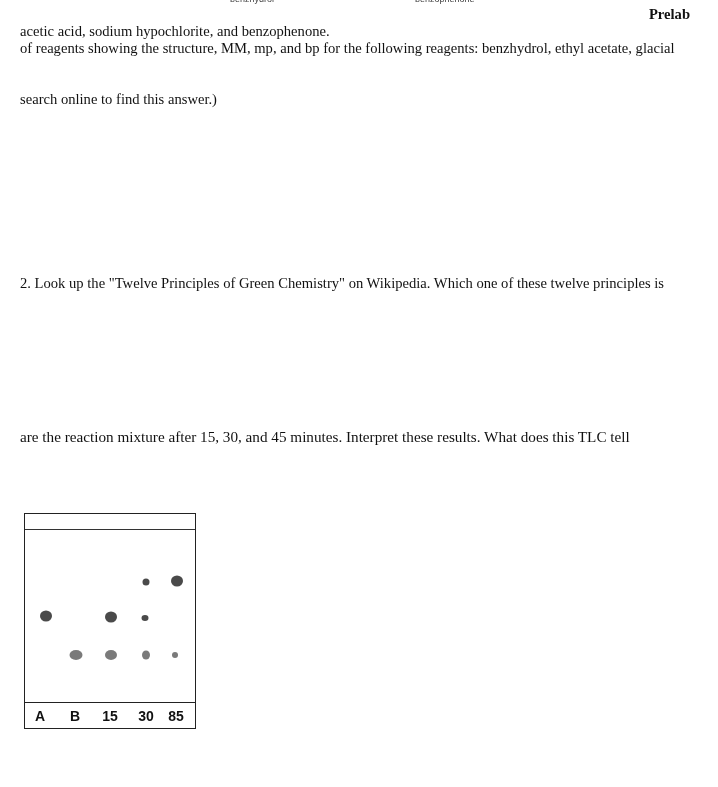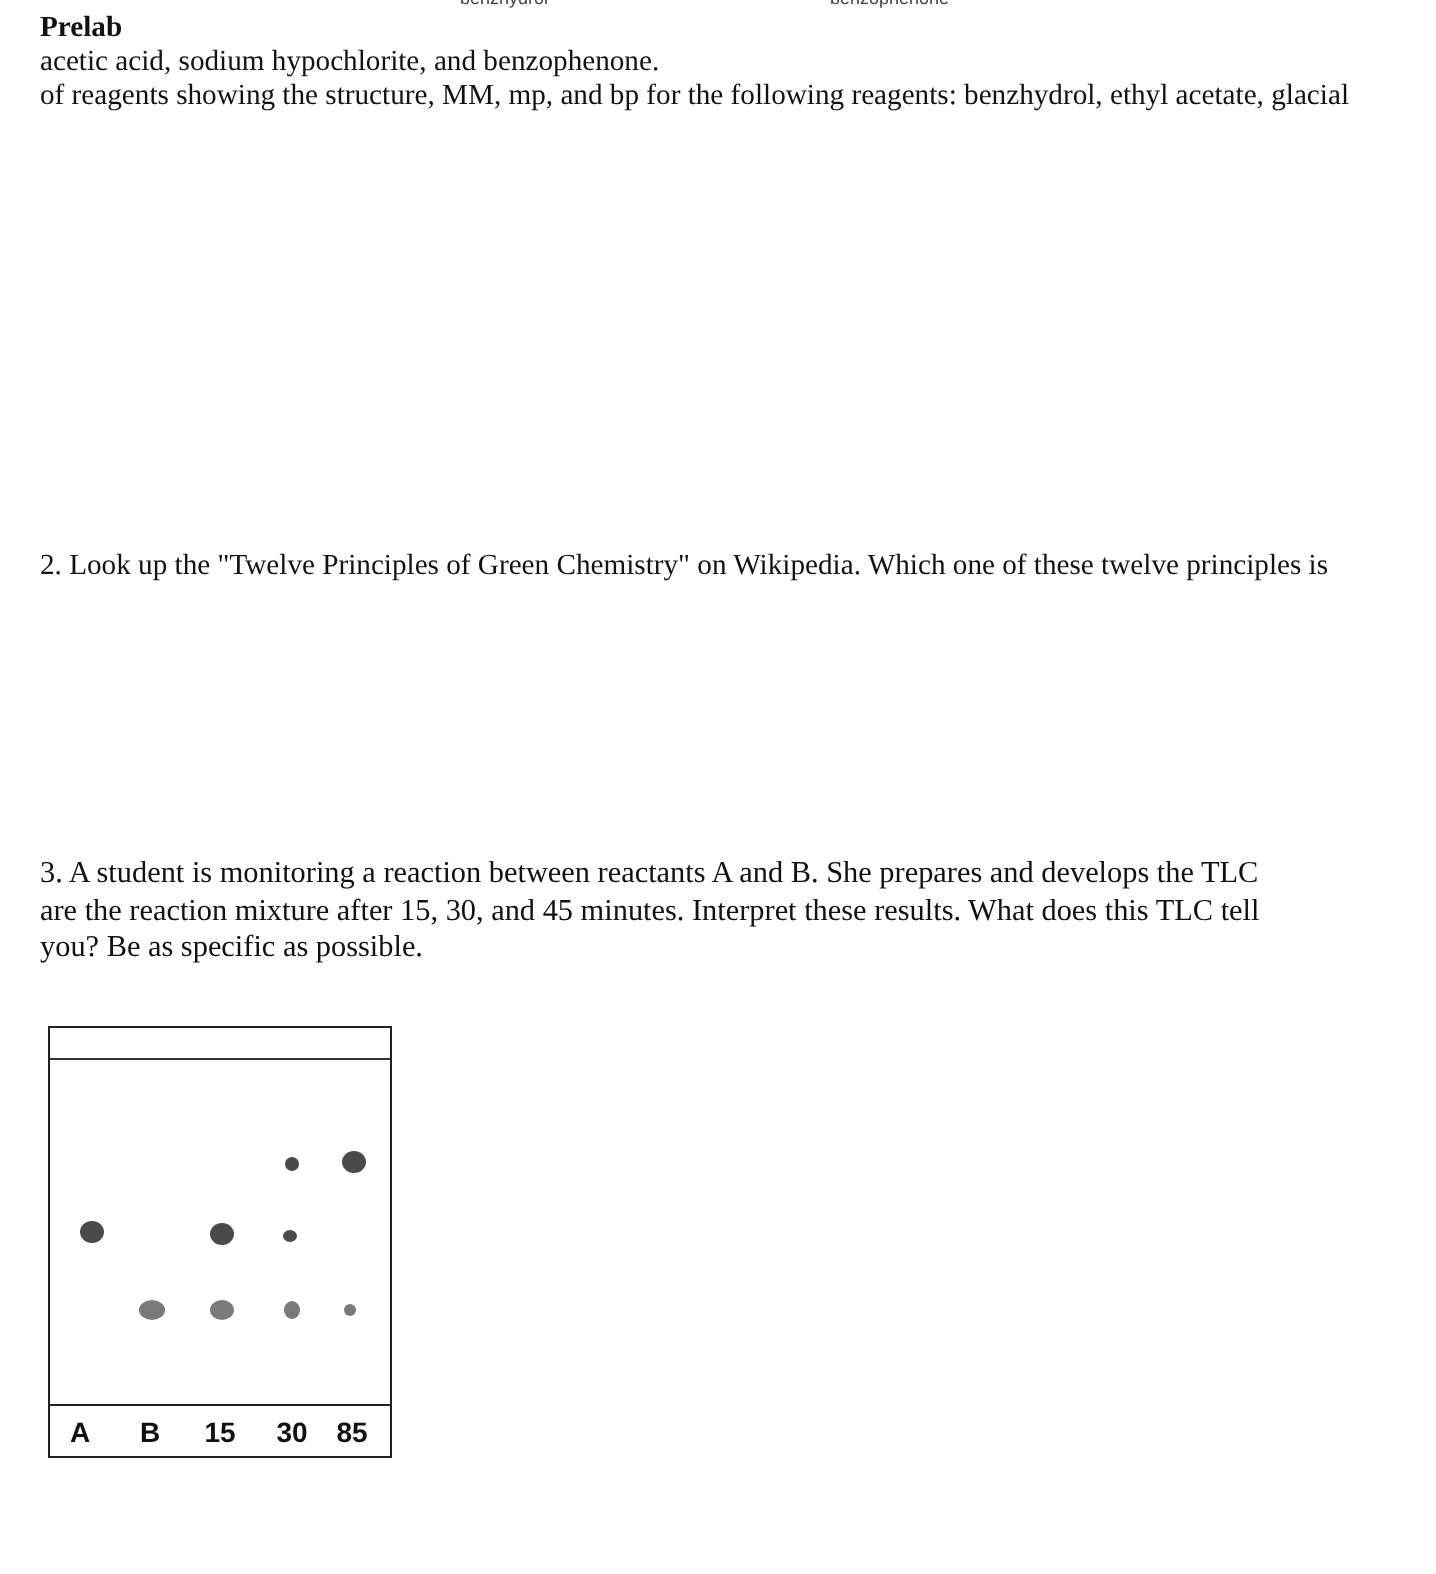--- a/index.html
+++ b/index.html
@@ -1,20 +1,20 @@
 <!DOCTYPE html>
 <html><head>
 <meta charset="utf-8">
 <style>
   html, body { margin: 0; padding: 0; background: #ffffff; }
   body { width: 718px; height: 787px; position: relative; overflow: hidden;
          font-family: "Liberation Serif", "DejaVu Serif", serif; color: #111; }
   .cutoff { position: absolute; top: -6px; font-size: 9px; color: #444; font-family: "Liberation Sans", sans-serif; }
   .block { position: absolute; left: 20px; width: 670px; font-size: 14.6px; line-height: 17px; }
-  .heading { font-weight: bold; }
+  .heading { font-weight: bold; text-align: right; }
   .q3 { line-height: 18.5px; font-size: 15.2px; }
   .plate { position: absolute; left: 24px; top: 513px; width: 170px; height: 214px;
            border: 1.5px solid #222; box-sizing: content-box; }
   .front { position: absolute; left: 0; right: 0; top: 15px; border-top: 1.5px solid #333; }
   .baseline { position: absolute; left: 0; right: 0; top: 188px; border-top: 1.5px solid #222; }
   .spot { position: absolute; border-radius: 50%; transform: translate(-50%, -50%); }
   .lane-labels { position: absolute; left: 0; right: 0; top: 190px; height: 24px;
                  font-family: "Liberation Sans", "DejaVu Sans", sans-serif; font-weight: bold; font-size: 14px; }
   .lane-label { position: absolute; top: 4px; transform: translateX(-50%); }
 </style>
@@ -24,30 +24,29 @@
 <span class="cutoff" style="left:230px">benzhydrol</span>
 <span class="cutoff" style="left:415px">benzophenone</span>
 
 <div class="block" style="top:6px">
   <div class="heading">Prelab</div>
   <div>acetic acid, sodium hypochlorite, and benzophenone.</div>
   <div>of reagents showing the structure, MM, mp, and bp for the following reagents:  benzhydrol, ethyl acetate, glacial</div>
 </div>
 
 <div class="block" style="top:91px">
+  <div>search online to find this answer.)</div>
 </div>
 
 <div class="block" style="top:275px">
   <div>2.  Look up the "Twelve Principles of Green Chemistry" on Wikipedia.  Which one of these twelve principles is</div>
 </div>
 
 <div class="block q3" style="top:428px">
-  <div>3.  A student is monitoring a reaction between reactants A and B.  She prepares and develops the TLC</div>
   <div>are the reaction mixture after 15, 30, and 45 minutes.  Interpret these results.  What does this TLC tell</div>
-  <div>you?  Be as specific as possible.</div>
 </div>
 
 <div class="plate">
   <div class="front"></div>
 
   <div class="spot" style="left:21px; top:102px; width:12px; height:11px; background:#4a4a4a"></div>
   <div class="spot" style="left:51px; top:141px; width:13px; height:10px; background:#7a7a7a"></div>
   <div class="spot" style="left:86px; top:103px; width:12px; height:11px; background:#4a4a4a"></div>
   <div class="spot" style="left:86px; top:141px; width:12px; height:10px; background:#7a7a7a"></div>
   <div class="spot" style="left:121px; top:68px; width:7px; height:7px; background:#4a4a4a"></div>

